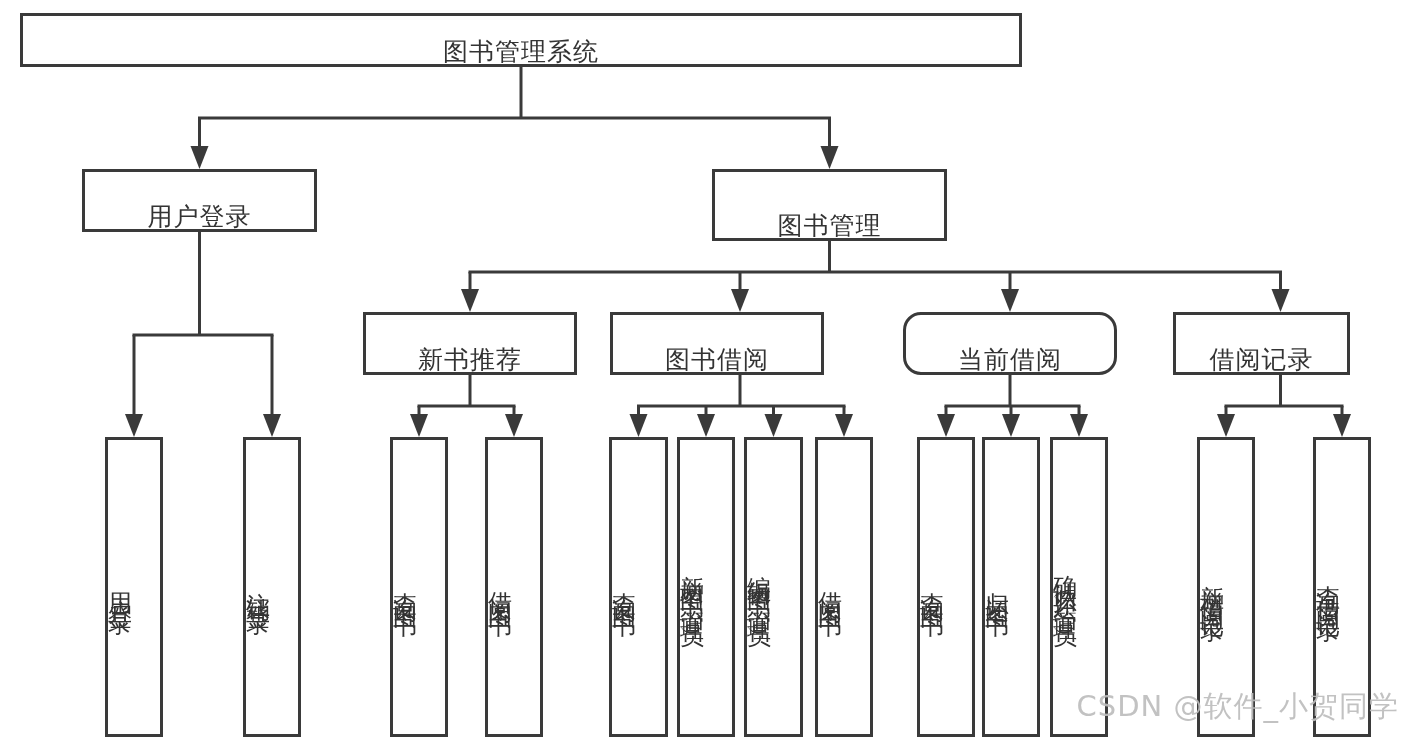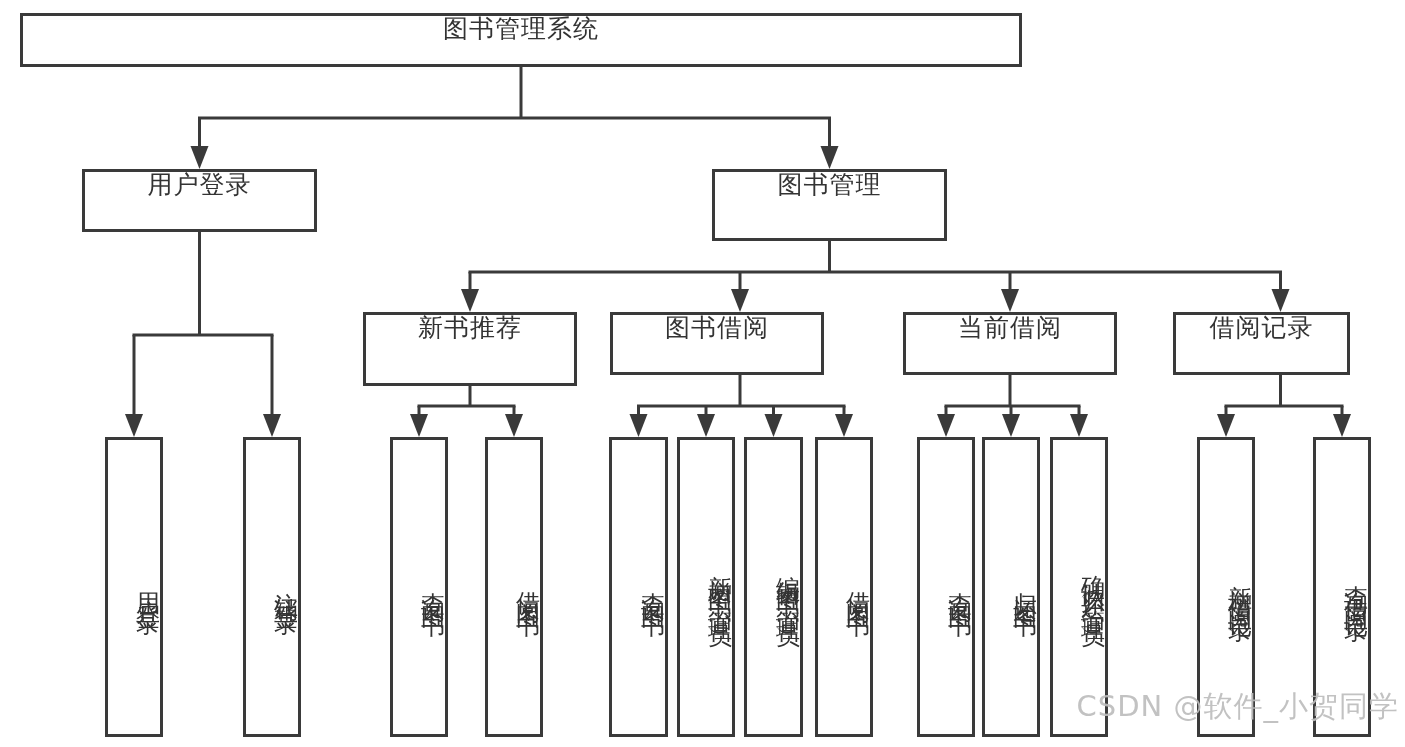--- a/index.html
+++ b/index.html
@@ -17,21 +17,21 @@
     overflow:hidden;
   }
   #wires{position:absolute;left:0;top:0;width:1405px;height:747px;}
   .node{
     position:absolute;
     box-sizing:border-box;
     border:3px solid var(--line);
     background:var(--bg);
     color:var(--text);
     display:flex;
-    align-items:flex-start;
+    align-items:flex-end;
     justify-content:center;
     text-align:center;
   }
   .node.h{
     font-size:25px;
     letter-spacing:1px;
     line-height:1;
   }
   .node.v{
     writing-mode:vertical-rl;
@@ -134,27 +134,27 @@
       </div>
       <div class="node h" style="left: 712px; top: 169px; width: 235px; height: 72px;">
         <span>图书管理</span>
       </div>
       <div class="node v" style="left: 105px; top: 437px; width: 58px; height: 300px;">
         <span>用户登录</span>
       </div>
       <div class="node v" style="left: 243px; top: 437px; width: 58px; height: 300px;">
         <span>注销登录</span>
       </div>
-      <div class="node h" style="left: 363px; top: 312px; width: 214px; height: 74px;">
+      <div class="node h" style="left: 363px; top: 312px; width: 214px; height: 63px;">
         <span>新书推荐</span>
       </div>
       <div class="node h" style="left: 610px; top: 312px; width: 214px; height: 63px;">
         <span>图书借阅</span>
       </div>
-      <div class="node h" style="left: 903px; top: 312px; width: 214px; height: 63px;">
+      <div class="node h" style="left: 903px; top: 312px; width: 214px; height: 63px; border-radius: 18px;">
         <span>当前借阅</span>
       </div>
       <div class="node h" style="left: 1173px; top: 312px; width: 177px; height: 63px;">
         <span>借阅记录</span>
       </div>
       <div class="node v" style="left: 390px; top: 437px; width: 58px; height: 300px;">
         <span>查询图书</span>
       </div>
       <div class="node v" style="left: 485px; top: 437px; width: 58px; height: 300px;">
         <span>借阅图书</span>

